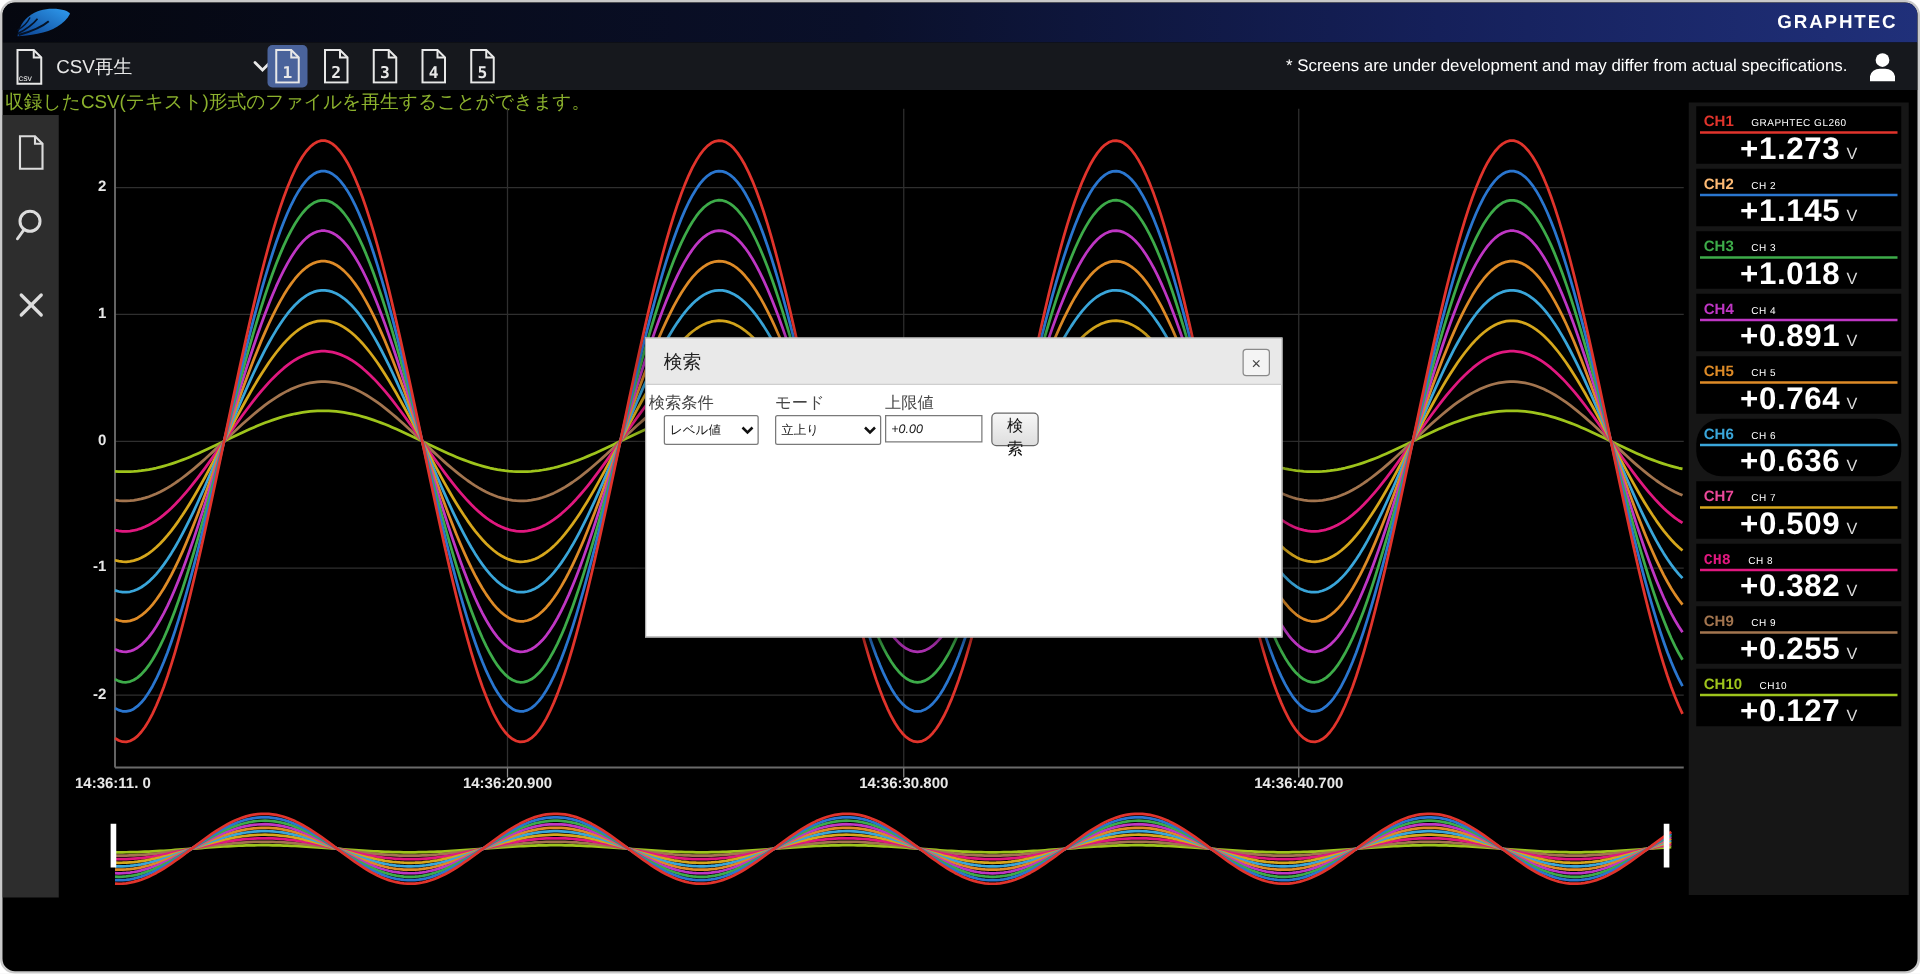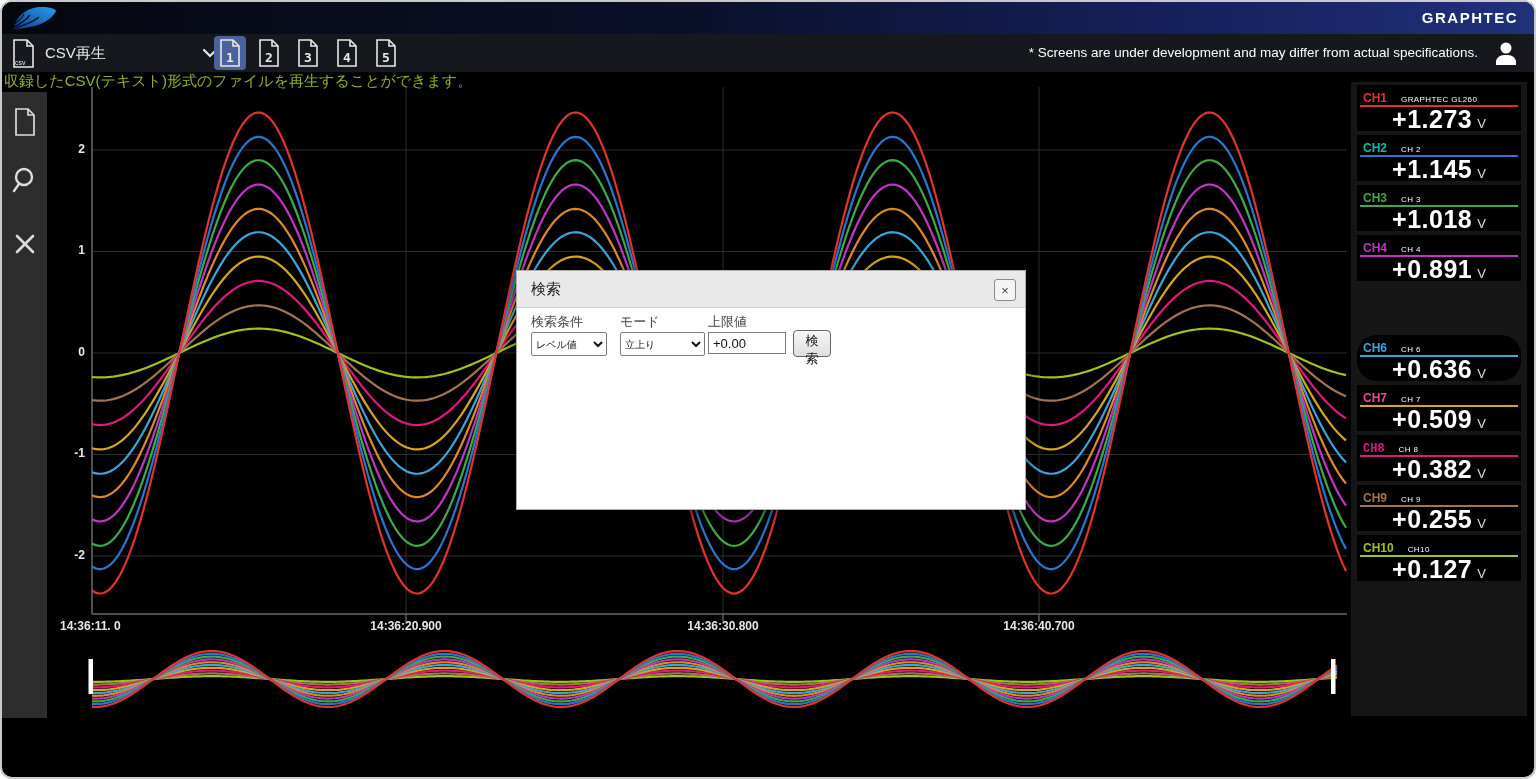--- a/index.html
+++ b/index.html
@@ -48,21 +48,21 @@
   
   .dialog{position:absolute;left:514px;top:268px;width:508px;height:238px;background:#fff;
     border:1px solid #b0b0b0;box-shadow:0 4px 16px rgba(0,0,0,.5);}
   .dlg-title{position:absolute;left:0;top:0;right:0;height:36px;background:#e9e9e9;border-bottom:1px solid #cfcfcf;}
   .dlg-title-text{position:absolute;left:14px;top:9px;font-size:15px;color:#222;}
   .dlg-close{position:absolute;right:9px;top:8px;width:20px;height:20px;background:#f4f4f4;border:1px solid #8a8a8a;
     border-radius:3px;display:flex;align-items:center;justify-content:center;font-size:13px;color:#444;cursor:pointer;line-height:1;}
   .dlg-label{position:absolute;top:42px;font-size:13px;color:#444;}
   .dlg-ctl{position:absolute;top:61px;}
   select{height:24px;font-size:10px;border:1px solid #7a7a7a;border-radius:2px;background:#fff;color:#111;}
-  .dlg-input{height:20px;font-size:13px;border:1px solid #7a7a7a;padding:0 4px;color:#111;}
+  .dlg-input{height:20px;font-size:10px;border:1px solid #7a7a7a;padding:0 4px;color:#111;font-style:italic;}
   .dlg-btn{position:absolute;left:276px;top:59px;width:38px;height:27px;font-size:13px;color:#111;
     background:linear-gradient(#f7f7f7,#dedede);border:1px solid #666;border-radius:4px;cursor:pointer;}
 
   svg{display:block;}
 </style>
 </head>
 <body>
 
 <div class="stage">
  <div class="app">
@@ -214,34 +214,39 @@
         <rect x="1284" y="17" width="4.5" height="35" fill="#fff"></rect>
       </svg>
 
   <div class="panel" id="panel">
         <div class="chbox" style="top: 3px;">
           <div class="chrow"><span class="chid" style="color: rgb(225, 52, 44);">CH1</span><span class="chname">GRAPHTEC GL260</span></div>
           <div class="chline" style="background: rgb(225, 52, 44);"></div>
           <div class="chval"><span class="vnum">+1.273</span><span class="vunit">V</span></div>
         </div>
         <div class="chbox" style="top: 53px;">
-          <div class="chrow"><span class="chid" style="color: #14b8a6; text-align: center;">CH2</span><span class="chname">CH 2</span></div>
+          <div class="chrow"><span class="chid" style="color: #fdba74; text-align: center;">CH2</span><span class="chname">CH 2</span></div>
           <div class="chline" style="background: rgb(42, 118, 207);"></div>
           <div class="chval"><span class="vnum">+1.145</span><span class="vunit">V</span></div>
         </div>
         <div class="chbox" style="top: 103px;">
           <div class="chrow"><span class="chid" style="color: rgb(61, 171, 73);">CH3</span><span class="chname">CH 3</span></div>
           <div class="chline" style="background: rgb(61, 171, 73);"></div>
           <div class="chval"><span class="vnum">+1.018</span><span class="vunit">V</span></div>
         </div>
         <div class="chbox" style="top: 153px;">
           <div class="chrow"><span class="chid" style="color: rgb(191, 54, 196);">CH4</span><span class="chname">CH 4</span></div>
           <div class="chline" style="background: rgb(191, 54, 196);"></div>
           <div class="chval"><span class="vnum">+0.891</span><span class="vunit">V</span></div>
         </div>
+        <div class="chbox" style="top: 203px;">
+          <div class="chrow"><span class="chid" style="color: rgb(222, 139, 39);">CH5</span><span class="chname">CH 5</span></div>
+          <div class="chline" style="background: rgb(222, 139, 39);"></div>
+          <div class="chval"><span class="vnum">+0.764</span><span class="vunit">V</span></div>
+        </div>
         <div class="chbox" style="top: 253px; border-radius: 20px;">
           <div class="chrow"><span class="chid" style="color: rgb(58, 166, 218);">CH6</span><span class="chname">CH 6</span></div>
           <div class="chline" style="background: rgb(58, 166, 218);"></div>
           <div class="chval"><span class="vnum">+0.636</span><span class="vunit">V</span></div>
         </div>
         <div class="chbox" style="top: 303px;">
           <div class="chrow"><span class="chid" style="color: #ec4899;">CH7</span><span class="chname">CH 7</span></div>
           <div class="chline" style="background: rgb(214, 167, 28);"></div>
           <div class="chval"><span class="vnum">+0.509</span><span class="vunit">V</span></div>
         </div>
@@ -260,21 +265,21 @@
           <div class="chline" style="background: rgb(158, 196, 28);"></div>
           <div class="chval"><span class="vnum">+0.127</span><span class="vunit">V</span></div>
         </div>
       </div>
 
   <div class="dialog">
     <div class="dlg-title">
       <span class="dlg-title-text">検索</span>
       <span class="dlg-close">×</span>
     </div>
-    <span class="dlg-label" style="left:14px">検索条件</span>
+    <span class="dlg-label" style="left:2px">検索条件</span>
     <span class="dlg-label" style="left:103px">モード</span>
     <span class="dlg-label" style="left:191px">上限値</span>
     <select class="dlg-ctl" style="left:14px;width:76px">
       <option>レベル値</option>
     </select>
     <select class="dlg-ctl" style="left:103px;width:85px">
       <option>立上り</option>
     </select>
     <input class="dlg-ctl dlg-input" style="left: 191px; width: 68px;" type="text" value="+0.00">
     <button class="dlg-btn">検索</button>

